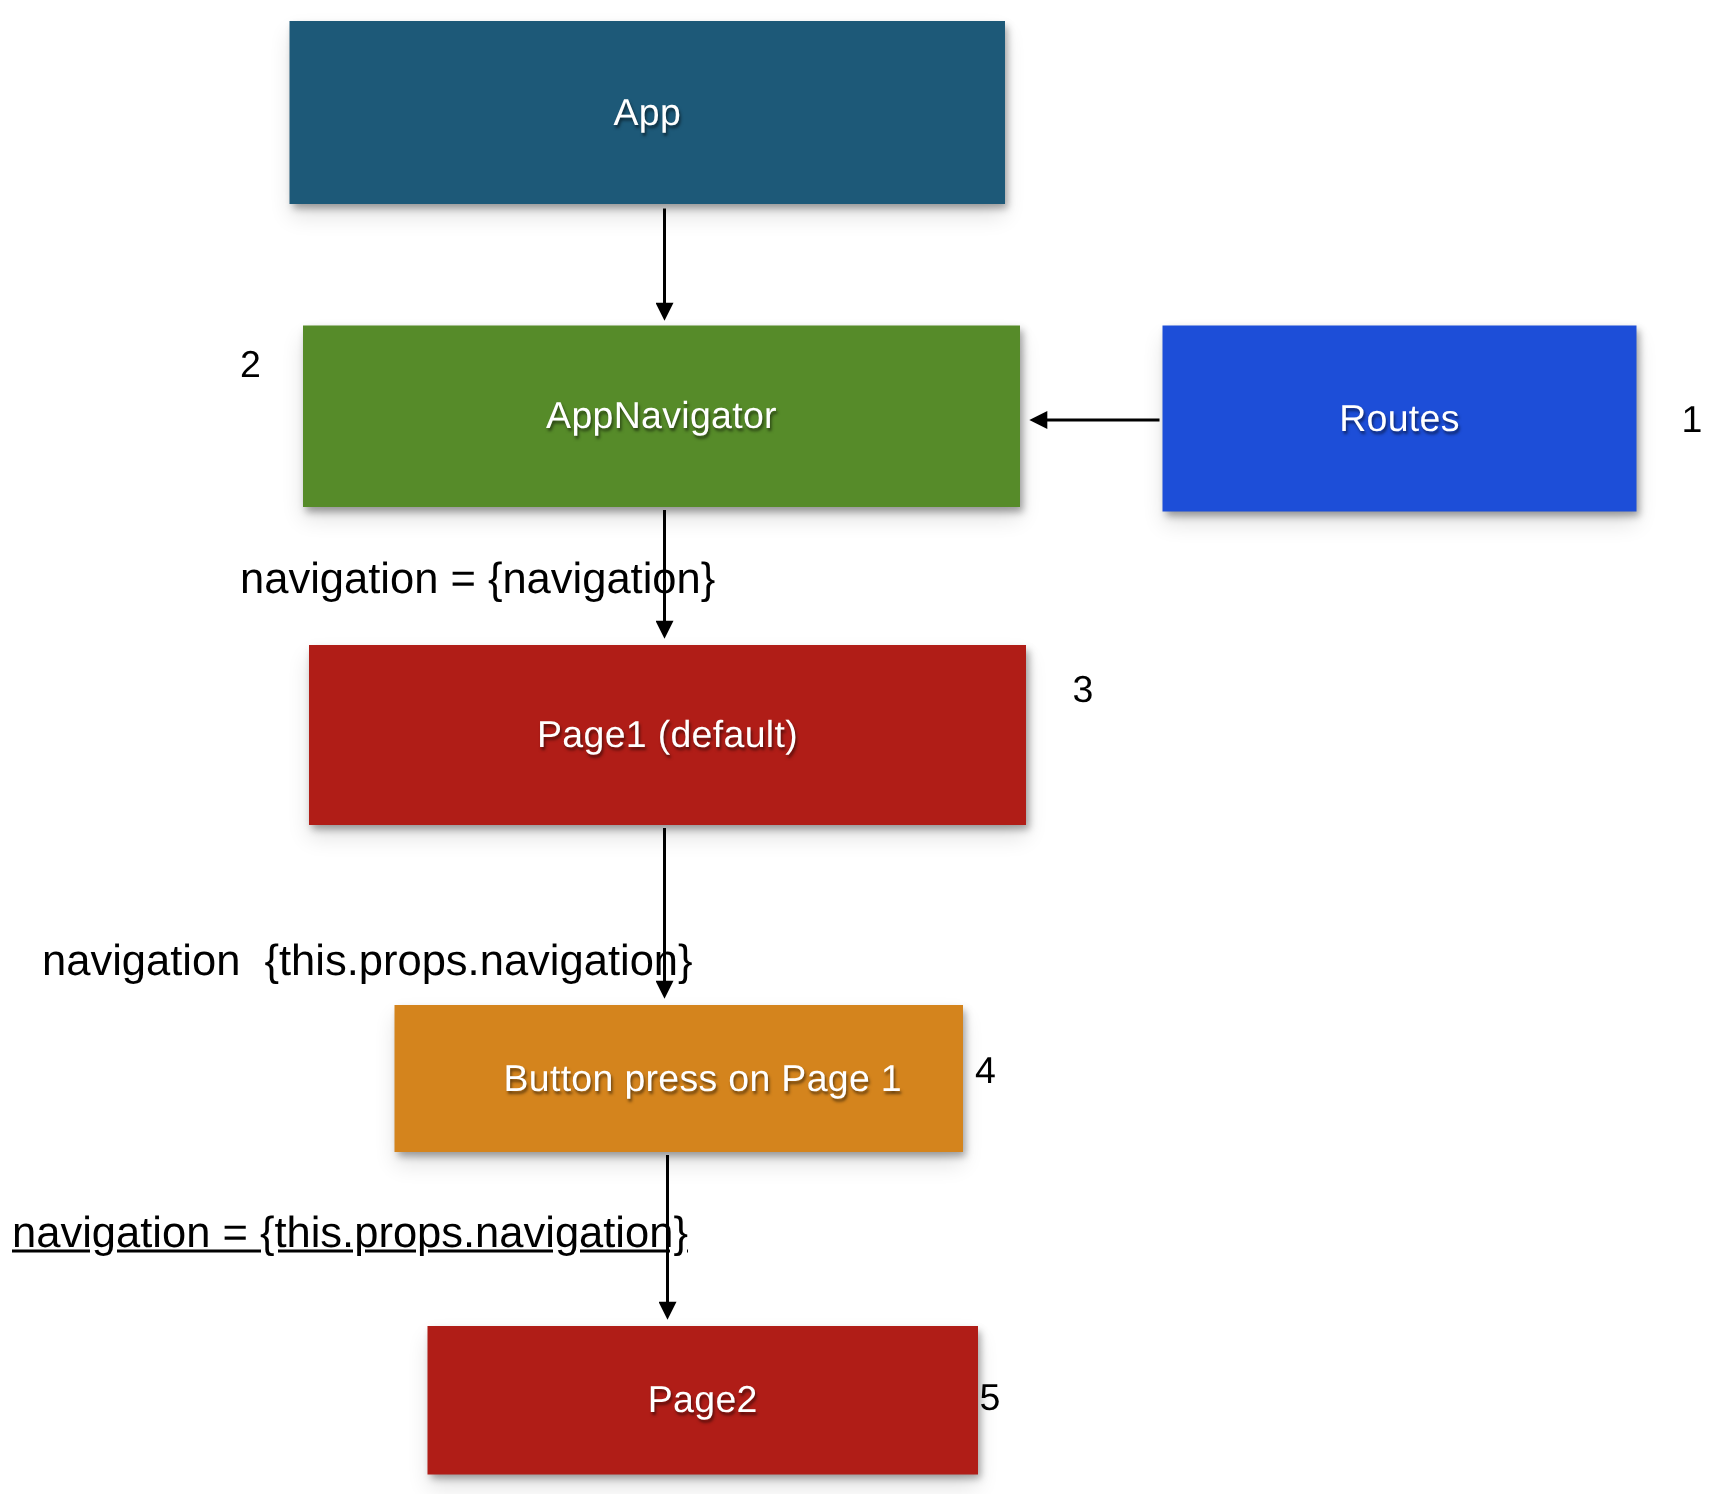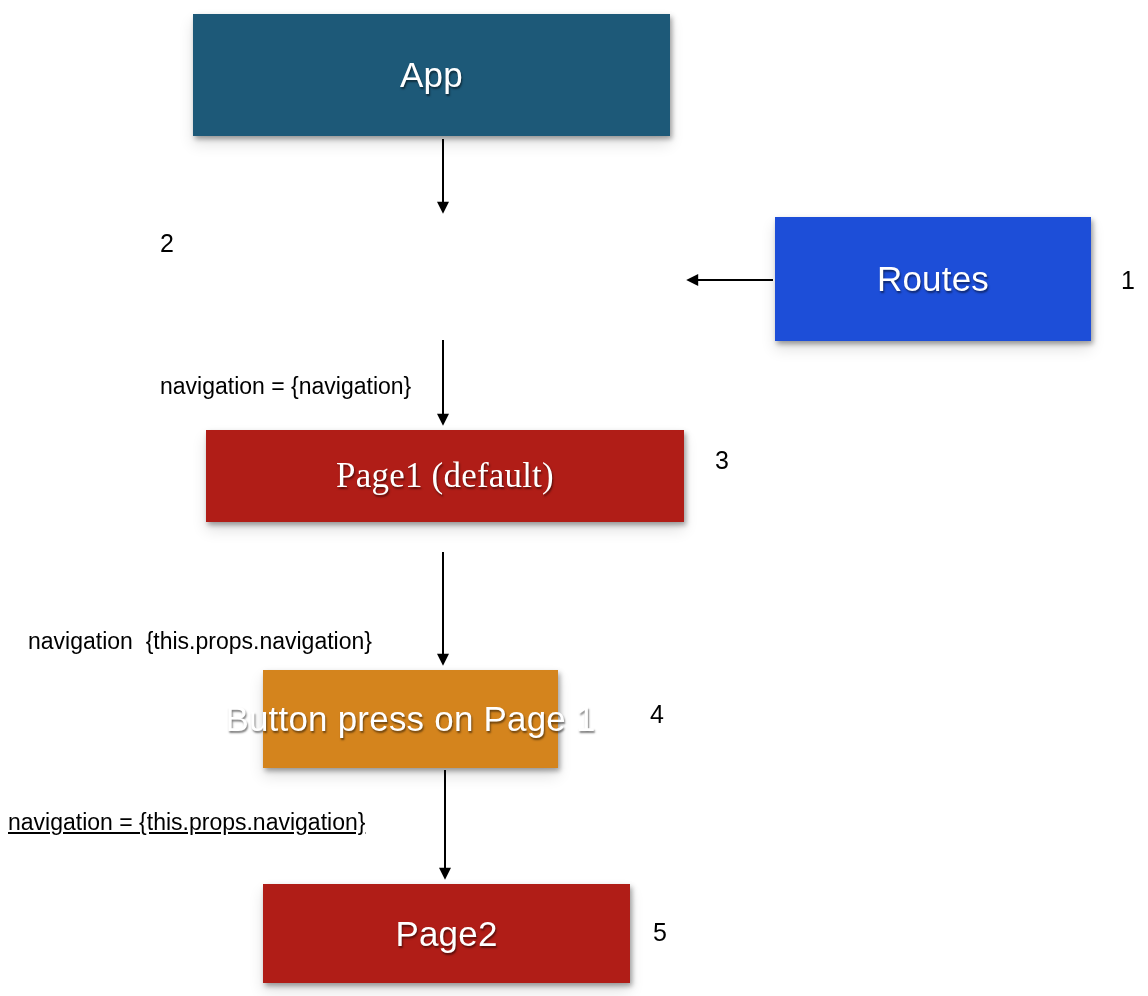--- a/index.html
+++ b/index.html
@@ -25,50 +25,50 @@
   }
   .node {
     position: absolute;
     display: flex;
     align-items: center;
     justify-content: center;
     box-shadow: 2px 3px 5px rgba(0,0,0,0.35), 0 8px 14px rgba(0,0,0,0.12);
   }
   .node-label {
     color: #ffffff;
-    font-size: 35px;
+    font-size: 25px;
     letter-spacing: 0.2px;
     text-shadow: 1px 2px 2px rgba(0,0,0,0.5);
     white-space: nowrap;
   }
   #node-app          { left: 193px; top: 14px;  width: 477px; height: 122px; }
   #node-appnavigator { left: 202px; top: 217px; width: 478px; height: 121px; }
   #node-routes       { left: 775px; top: 217px; width: 316px; height: 124px; }
-  #node-page1        { left: 206px; top: 430px; width: 478px; height: 92px; font-family: Liberation Serif, serif; }
-  #node-button-press { left: 263px; top: 670px; width: 295px; height: 98px;  }
+  #node-page1        { left: 206px; top: 430px; width: 478px; height: 120px; }
+  #node-button-press { left: 263px; top: 670px; width: 347px; height: 98px; padding-left: 32px;  }
   #node-page2        { left: 263px; top: 884px; width: 367px; height: 99px;  }
 
   .step-number {
     position: absolute;
     width: 28px;
     color: #000000;
     font-size: 25px;
     text-align: center;
     line-height: 28px;
   }
   #num-routes       { left: 1114px; top: 266px; }
   #num-appnavigator { left: 153px;  top: 229px; }
   #num-page1        { left: 708px;  top: 446px; }
   #num-button-press { left: 643px;  top: 700px; }
   #num-page2        { left: 646px;  top: 918px; }
 
   .edge-label {
     position: absolute;
     color: #000000;
-    font-size: 23px;
+    font-size: 29px;
     line-height: 28px;
     white-space: pre;
   }
   #edge-label-nav          { left: 160px; top: 372px; }
   #edge-label-nav-props    { left: 28px;  top: 627px; }
   #edge-label-nav-props-eq { left: 8px;   top: 808px; text-decoration: underline; }
 </style>
 </head>
 <body>
 
@@ -84,34 +84,37 @@
     <line x1="773" y1="280" x2="697" y2="280" stroke="#000000" stroke-width="2" marker-end="url(#arrowhead)"></line>
     <line x1="443" y1="340" x2="443" y2="415" stroke="#000000" stroke-width="2" marker-end="url(#arrowhead)"></line>
     <line x1="443" y1="552" x2="443" y2="655" stroke="#000000" stroke-width="2" marker-end="url(#arrowhead)"></line>
     <line x1="445" y1="770" x2="445" y2="869" stroke="#000000" stroke-width="2" marker-end="url(#arrowhead)"></line>
   </svg>
 
   <div class="node" id="node-app" style="background-color: rgb(29, 89, 120);">
     <span class="node-label">App</span>
   </div>
 
+  <div class="node" id="node-appnavigator" style="background-color: rgb(86, 139, 41);">
+    <span class="node-label">AppNavigator</span>
+  </div>
 
   <div class="node" id="node-routes" style="background-color: #1d4ed8;">
     <span class="node-label">Routes</span>
   </div>
 
   <div class="node" id="node-page1" style="background-color: rgb(176, 29, 23);">
     <span class="node-label">Page1 (default)</span>
   </div>
 
   <div class="node" id="node-button-press" style="background-color: rgb(212, 132, 29);">
     <span class="node-label">Button press on Page 1</span>
   </div>
 
-  <div class="node" id="node-page2" style="background-color: rgb(176, 29, 23);">
+  <div class="node" id="node-page2" style="background-color: rgb(176, 29, 23); margin-left: 22px;">
     <span class="node-label">Page2</span>
   </div>
 
   <div class="step-number" id="num-routes">1</div>
   <div class="step-number" id="num-appnavigator">2</div>
   <div class="step-number" id="num-page1">3</div>
   <div class="step-number" id="num-button-press">4</div>
   <div class="step-number" id="num-page2">5</div>
 
   <div class="edge-label" id="edge-label-nav">navigation = {navigation}</div>

